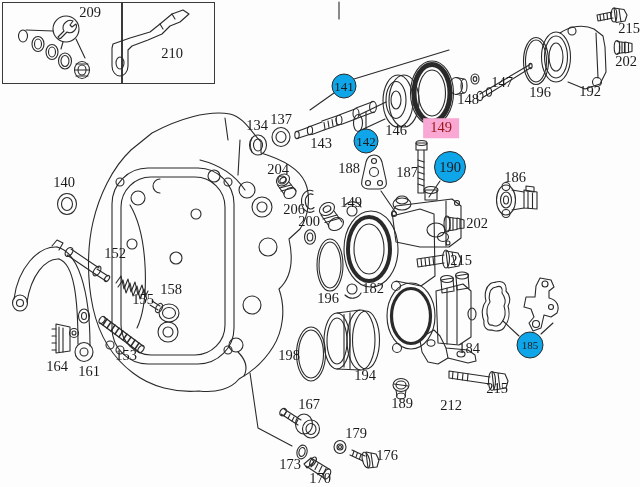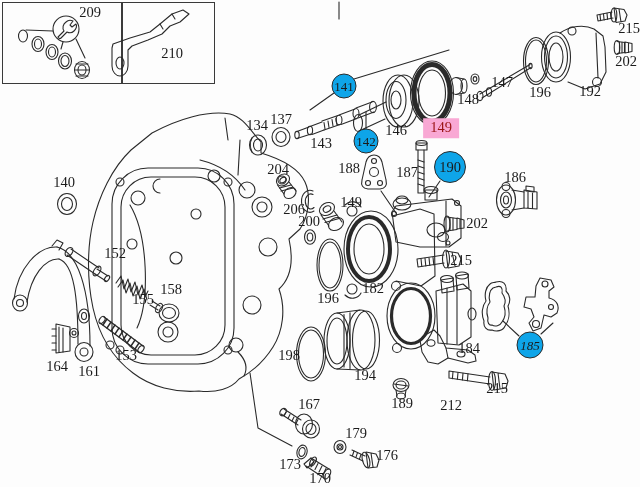--- a/index.html
+++ b/index.html
@@ -7,21 +7,21 @@
           font-family:"Liberation Serif",serif;}
   #art{position:absolute;left:0;top:0;}
   #art *{vector-effect:non-scaling-stroke;}
   .pbox{position:absolute;border:1.3px solid #3a3a3a;background:transparent;}
   .lbl{position:absolute;transform:translate(-50%,-50%);font-size:14.5px;color:#1b1b1b;
        white-space:nowrap;line-height:1;z-index:5;}
   .circ{border:1.3px solid #2c2c2c;border-radius:50%;background:#0ea5e9;
         display:flex;align-items:center;justify-content:center;text-align:right;}
   #lbl-141,#lbl-142{width:23px;height:23px;font-size:13px;}
   #lbl-190{width:30px;height:30px;font-size:14.5px;}
-  #lbl-185{width:25px;height:25px;font-size:13px;font-style:italic;}
+  #lbl-185{width:25px;height:25px;font-size:11px;}
   .hl{background:#f9a8d4;color:#9a1414;padding:2px 7px 3px;}
 </style>
 </head>
 <body>
 
 <div id="canvas">
 
   <div class="pbox" style="left:2px;top:2px;width:119px;height:80px;"></div>
   <div class="pbox" style="left:121px;top:2px;width:92px;height:80px;"></div>
 

